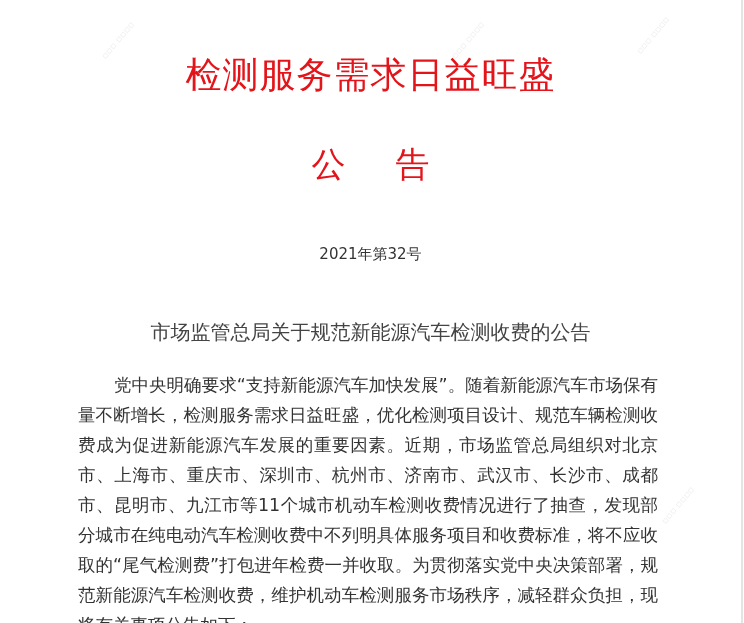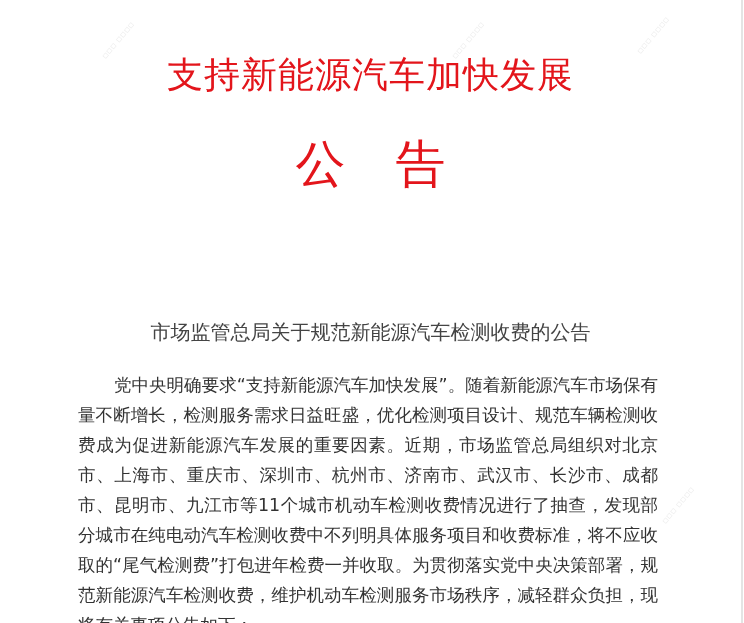--- a/index.html
+++ b/index.html
@@ -41,21 +41,21 @@
       line-height: 46px;
       letter-spacing: 1px;
     }
     .notice-title {
       position: absolute;
       left: 0;
       top: 140px;
       width: 741px;
       text-align: center;
       color: #e3151b;
-      font-size: 50px;
+      font-size: 34px;
       line-height: 48px;
     }
     .notice-title span {
       display: inline-block;
     }
     .notice-title .gap {
       width: 50px;
     }
     .doc-number {
       position: absolute;
@@ -102,26 +102,27 @@
 </head>
 <body>
 
 <div class="page">
 
   <div class="watermark" style="left:95px; top:35px;">▫▫▫ ▫▫▫▫</div>
   <div class="watermark" style="left:445px; top:35px;">▫▫▫ ▫▫▫▫</div>
   <div class="watermark" style="left:630px; top:30px;">▫▫▫ ▫▫▫▫</div>
   <div class="watermark" style="left:655px; top:500px;">▫▫▫ ▫▫▫▫</div>
 
-  <div class="agency">支持新能源汽车加快发展</div>
+  <div class="agency">检测服务需求日益旺盛</div>
 
   <div class="notice-title">
     <span>公</span><span class="gap"></span><span>告</span>
   </div>
 
+  <div class="doc-number">2021年第32号</div>
 
   <div class="doc-title">市场监管总局关于规范新能源汽车检测收费的公告</div>
 
   <p class="body-text">党中央明确要求“支持新能源汽车加快发展”。随着新能源汽车市场保有量不断增长，检测服务需求日益旺盛，优化检测项目设计、规范车辆检测收费成为促进新能源汽车发展的重要因素。近期，市场监管总局组织对北京市、上海市、重庆市、深圳市、杭州市、济南市、武汉市、长沙市、成都市、昆明市、九江市等11个城市机动车检测收费情况进行了抽查，发现部分城市在纯电动汽车检测收费中不列明具体服务项目和收费标准，将不应收取的“尾气检测费”打包进年检费一并收取。为贯彻落实党中央决策部署，规范新能源汽车检测收费，维护机动车检测服务市场秩序，减轻群众负担，现将有关事项公告如下：</p>
 
 </div>
 
 <div class="edge-line"></div>
 
 </body></html>

